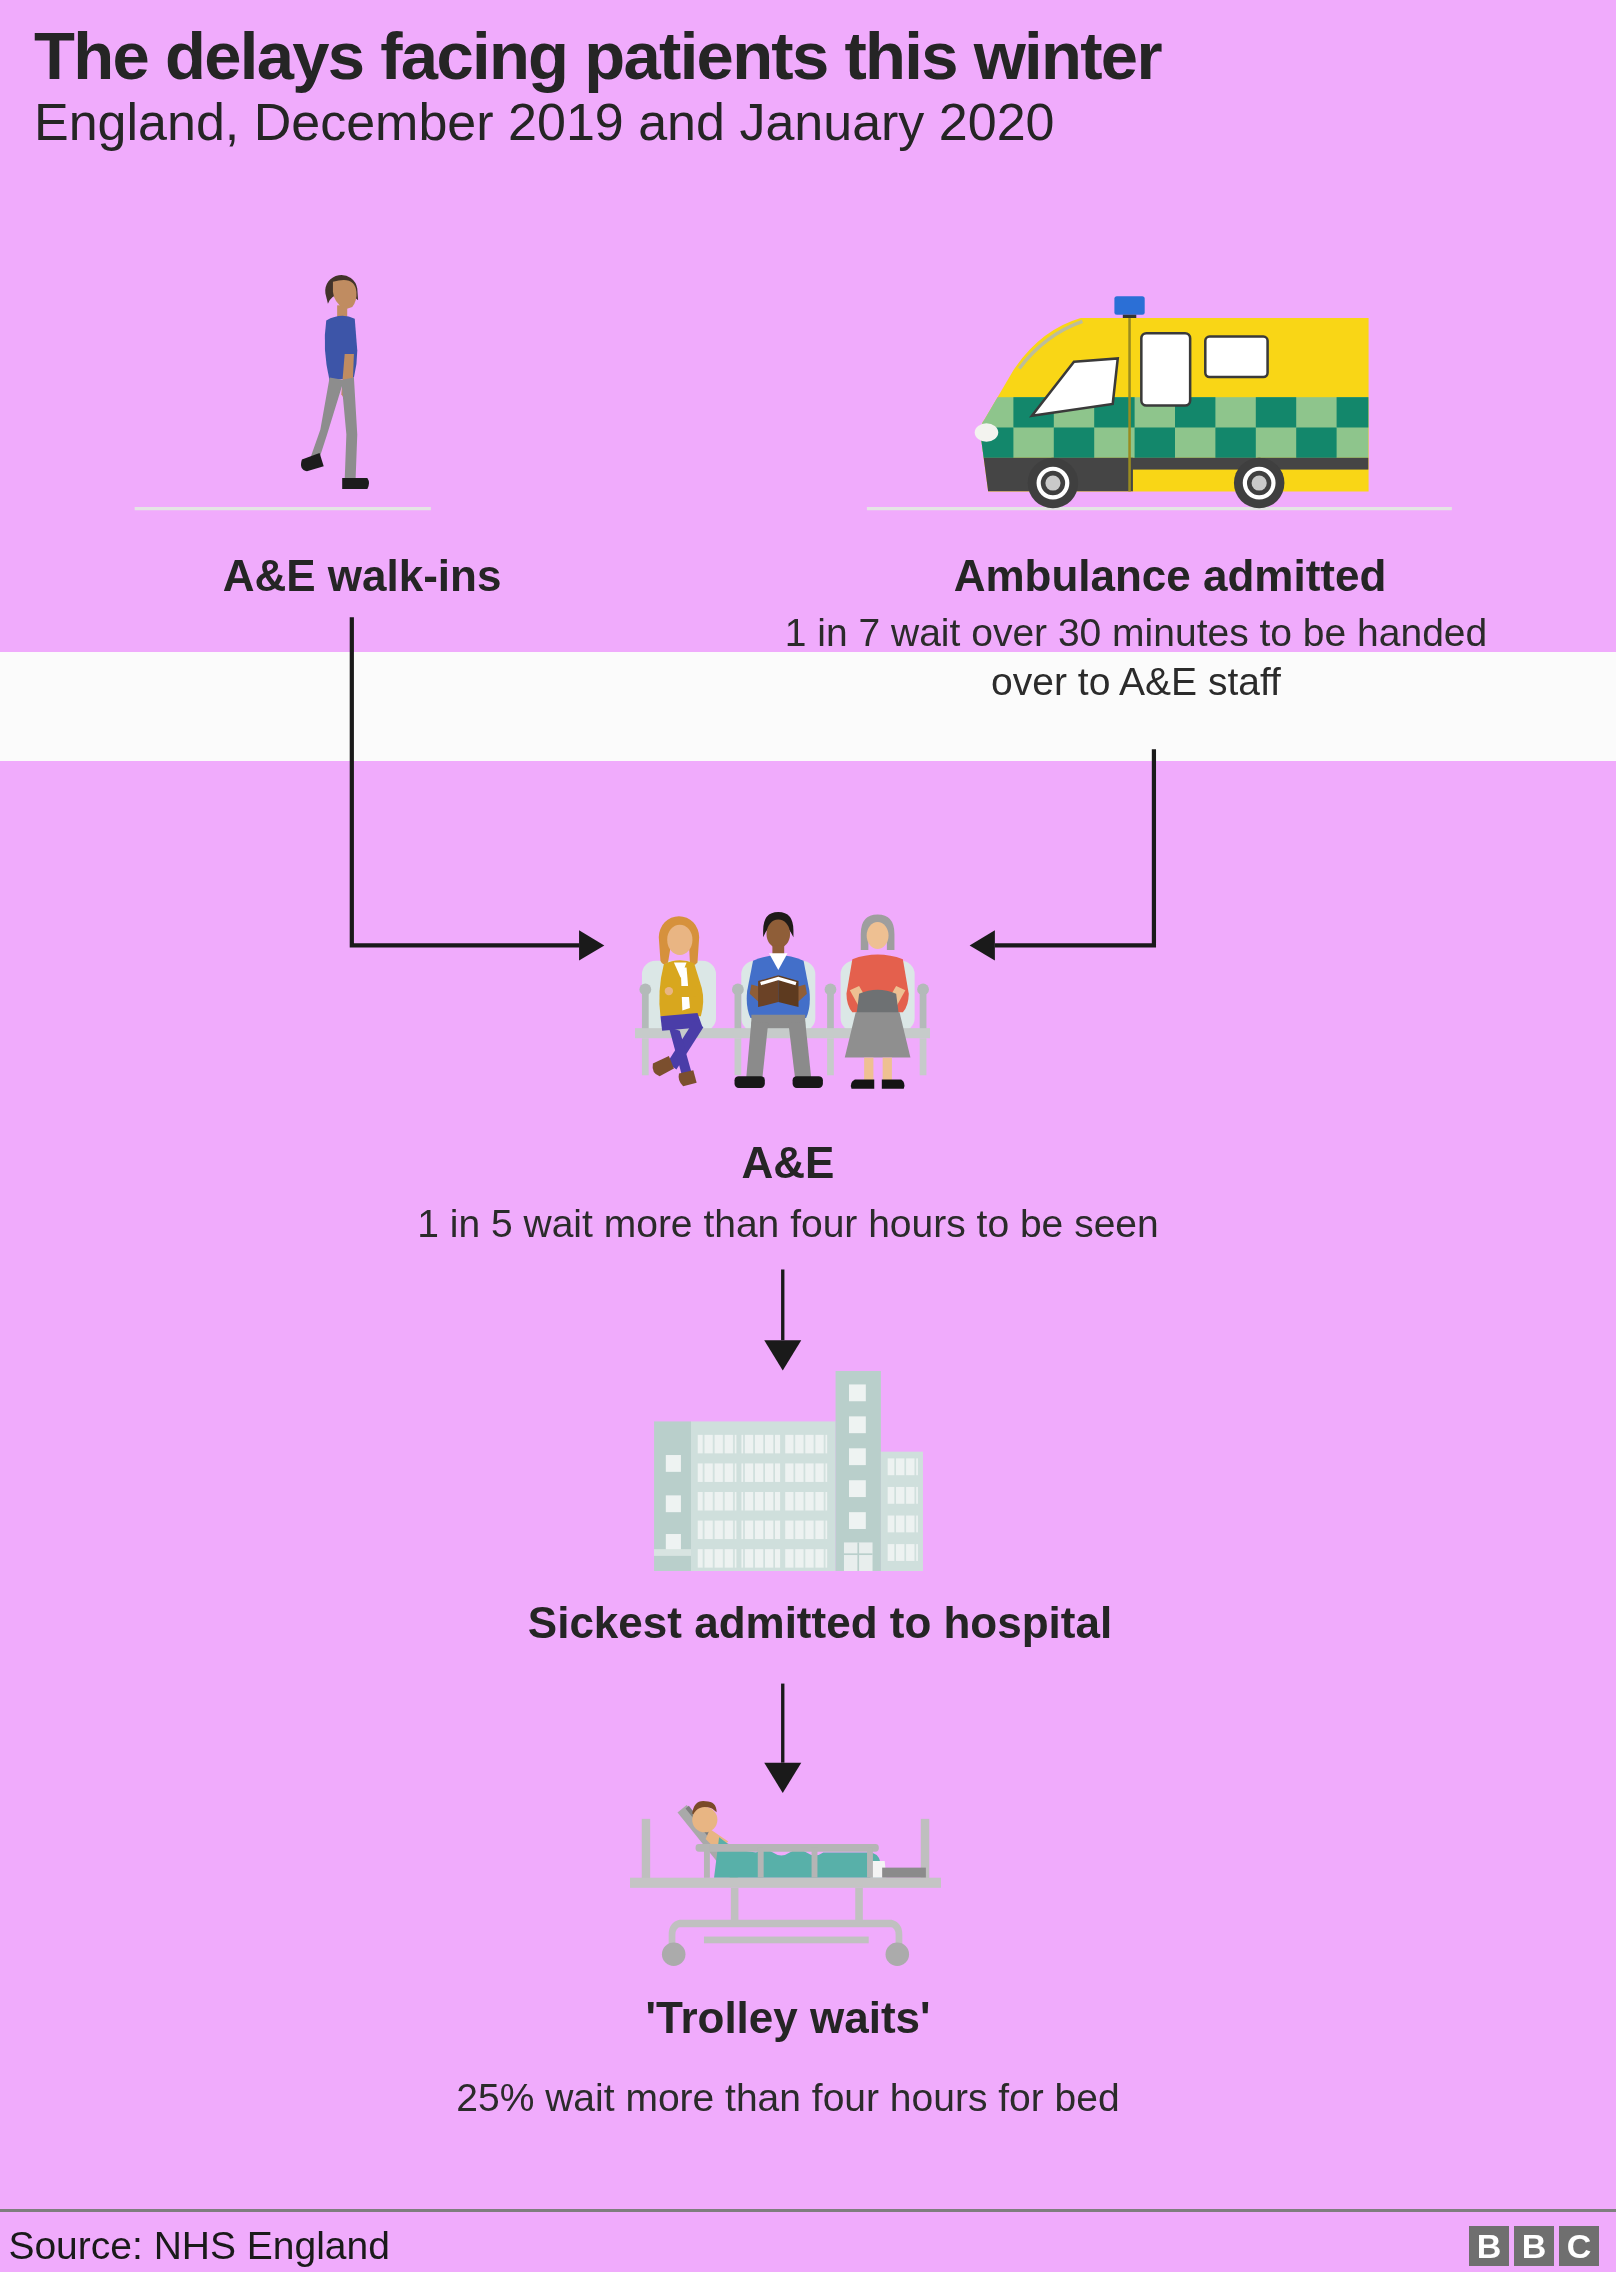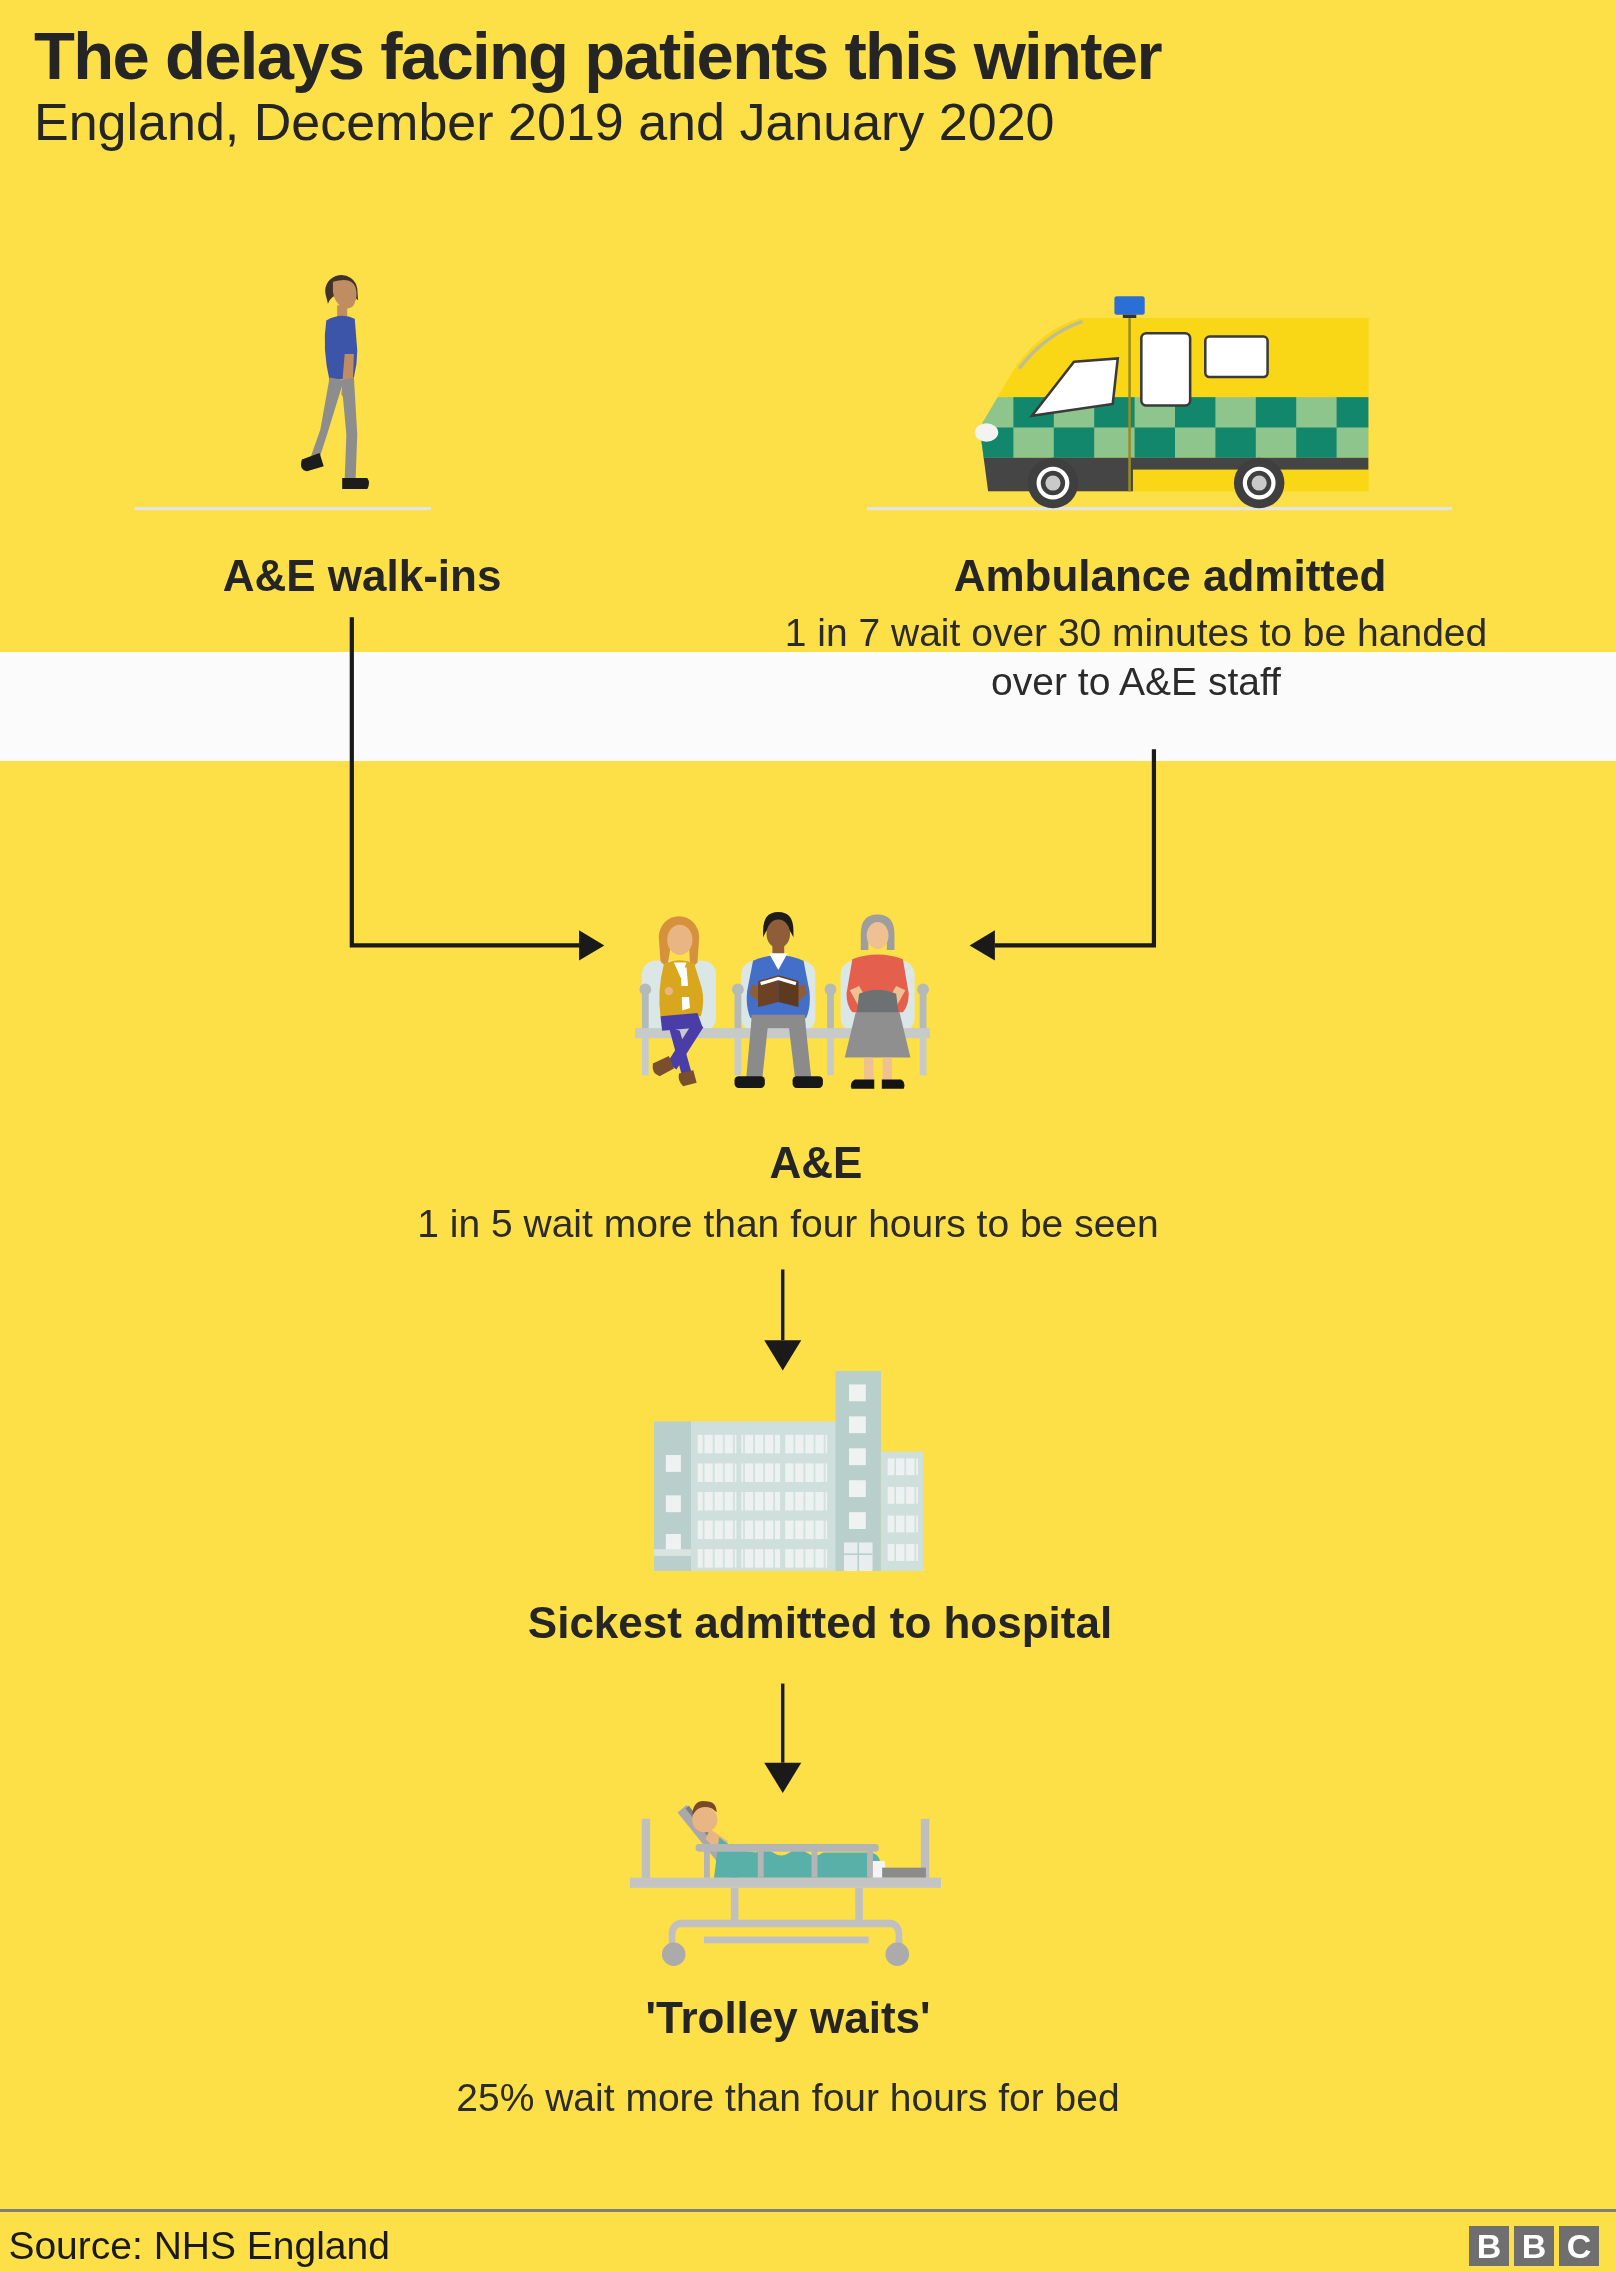--- a/index.html
+++ b/index.html
@@ -1,17 +1,17 @@
 <!DOCTYPE html>
 <html style="font-size:13.5px"><head>
 <meta charset="utf-8">
 <style>
   html,body { margin:0; padding:0; background:#ffffff; }
   .page {
-    position:relative; width:1616px; height:2273px; background:#fde047;
+    position:relative; width:1616px; height:2273px; background:#f0abfc;
     font-family:"Liberation Sans", sans-serif; color:#252525; overflow:hidden;
   }
   .band { position:absolute; left:0; top:652px; width:1616px; height:109px; background:#fbfbfb; }
   .title { position:absolute; left:34px; top:17px; font-size:67px; font-weight:bold; letter-spacing:-1.7px; white-space:nowrap; }
   .subtitle { position:absolute; left:34px; top:92px; font-size:52px; font-weight:400; white-space:nowrap; }
   .label { position:absolute; transform:translateX(-50%); font-size:44px; font-weight:bold; white-space:nowrap; text-align:center; }
   .stat { position:absolute; transform:translateX(-50%); font-size:39px; font-weight:400; white-space:nowrap; text-align:center; color:#2b2b2b; }
   .stat.wrap { white-space:normal; transform:none; line-height:49px; }
   .icon { position:absolute; }
   .arrows { position:absolute; left:0; top:0; width:1616px; height:2273px; pointer-events:none; }
@@ -180,21 +180,21 @@
       <path d="M255,93 L266,88 L277,107 L266,113 Z" fill="#eec092"></path>
       <path d="M321,93 L310,88 L299,107 L310,113 Z" fill="#eec092"></path>
       <path d="M266,97 Q288,88 310,97 L313,121 L263,121 Z" fill="#6e7173"></path>
       <path d="M262,119 L314,119 L327,173 L249,173 Z" fill="#8f8f8f"></path>
       <rect x="272" y="173" width="11" height="27" fill="#eec092"></rect>
       <rect x="294" y="173" width="11" height="27" fill="#eec092"></rect>
       <path d="M261,199 L284,199 L284,210 L257,210 Q254,203 261,199 Z" fill="#141414"></path>
       <path d="M293,199 L316,199 Q322,203 319,210 L293,210 Z" fill="#141414"></path>
     </g>
   </svg>
-  <div class="label" style="left:788px; top:1138px;margin-left:28px;">A&amp;E</div>
+  <div class="label" style="left:788px; top:1138px;">A&amp;E</div>
   <div class="stat" style="left:788px; top:1202px;">1 in 5 wait more than four hours to be seen</div>
 
   <svg class="icon" style="left:654px; top:1371px;" width="269" height="200" viewBox="0 0 320 238" xmlns="http://www.w3.org/2000/svg">
     <defs>
       <pattern id="winpat" width="12" height="24" patternUnits="userSpaceOnUse">
         <rect x="0" y="0" width="10" height="24" fill="#edf2f1"></rect>
       </pattern>
     </defs>
     <rect x="0" y="60" width="44" height="178" fill="#b9cfcb"></rect>
     <rect x="14" y="100" width="18" height="20" fill="#eef3f2"></rect>

